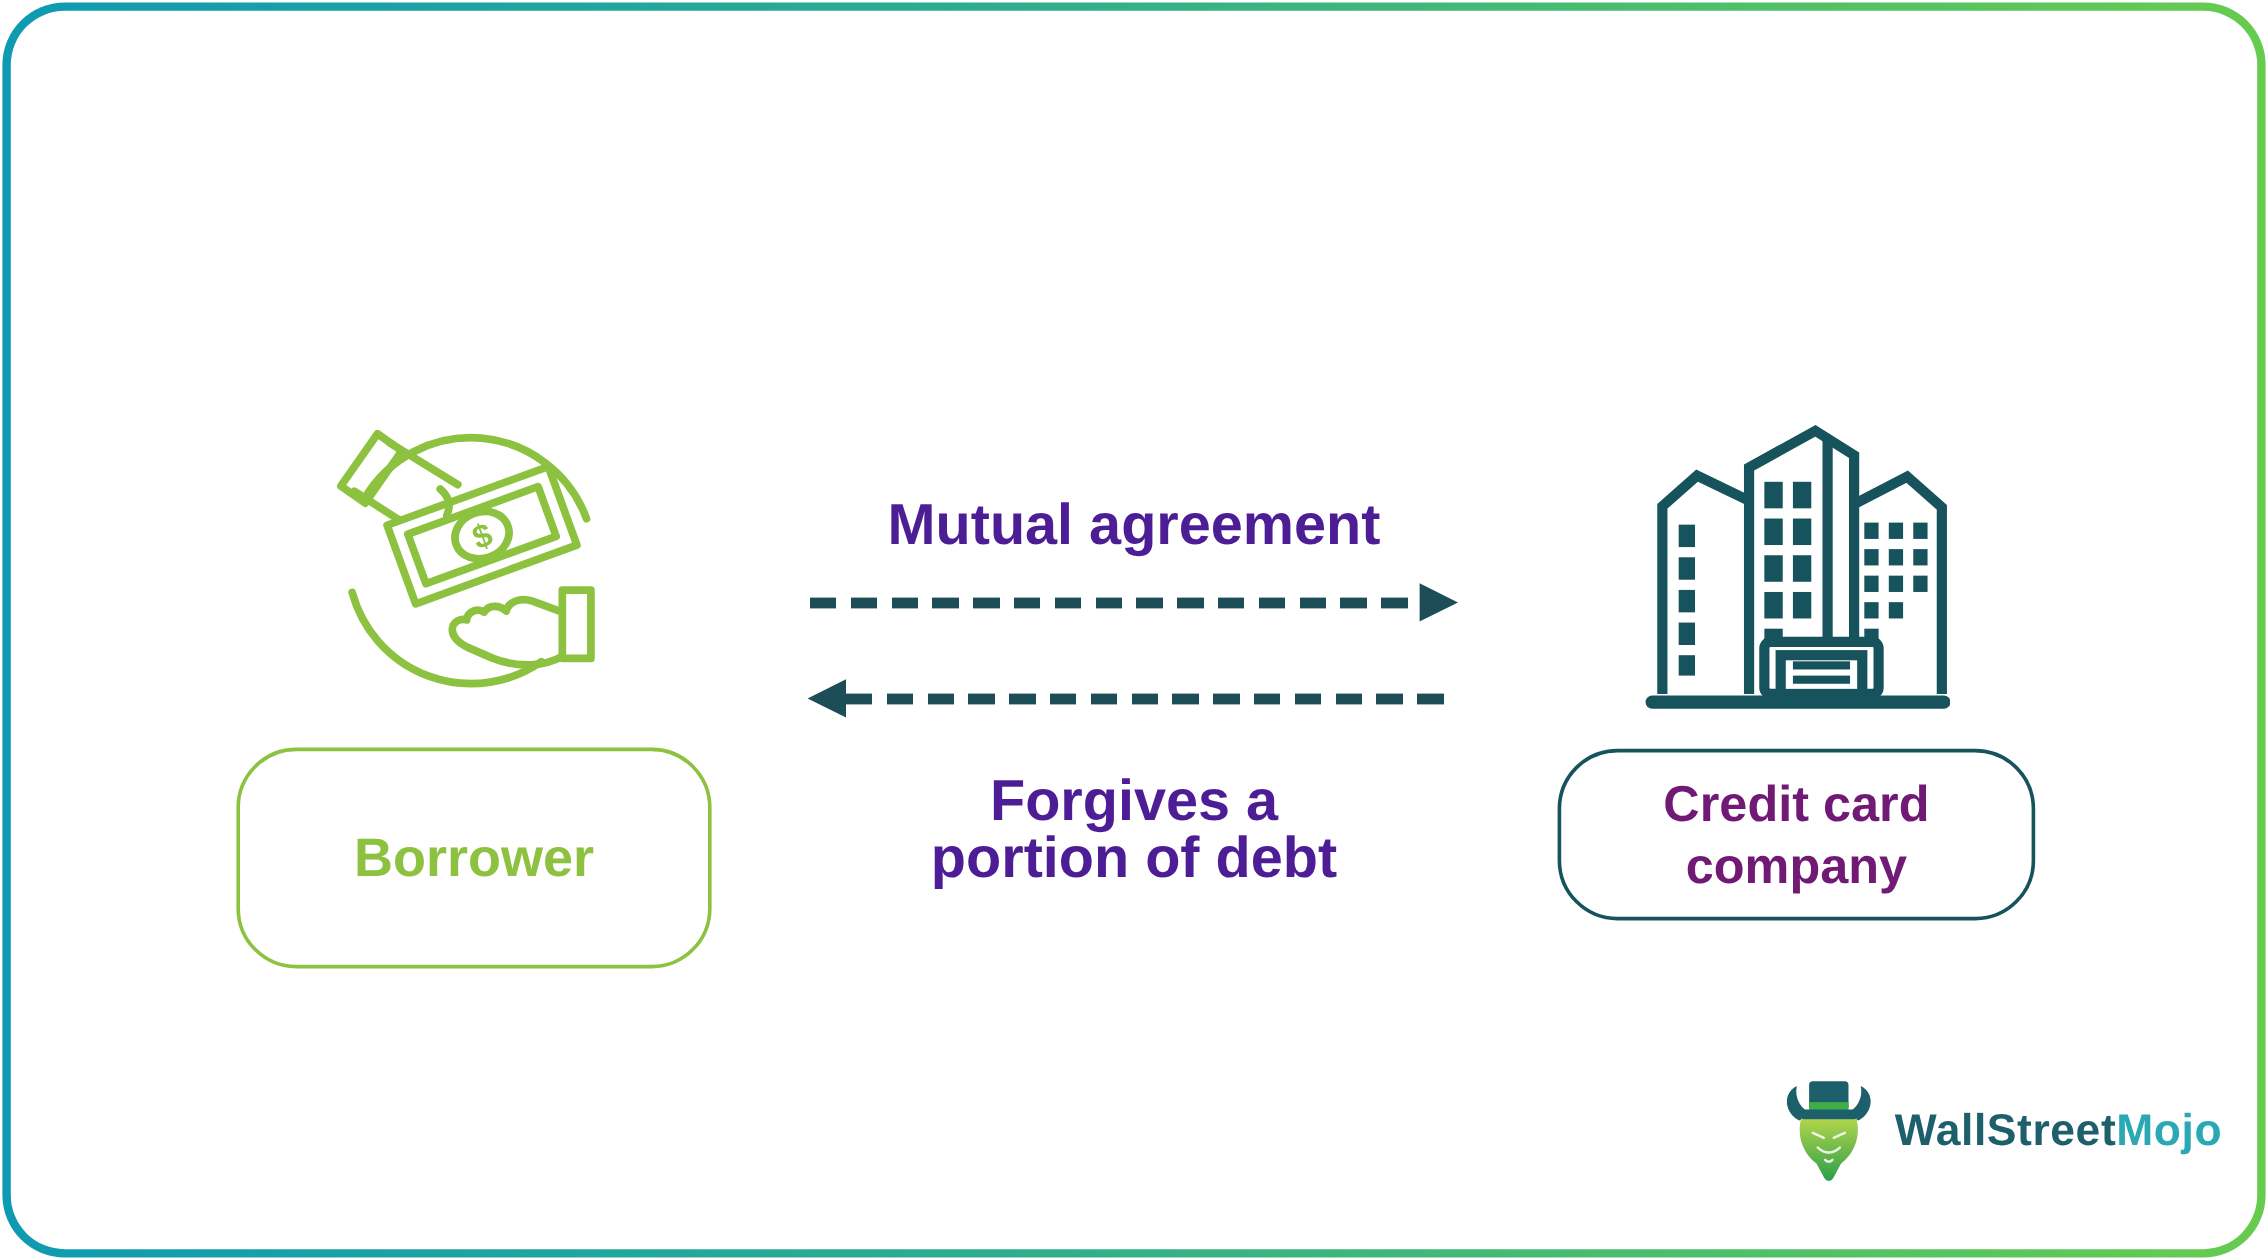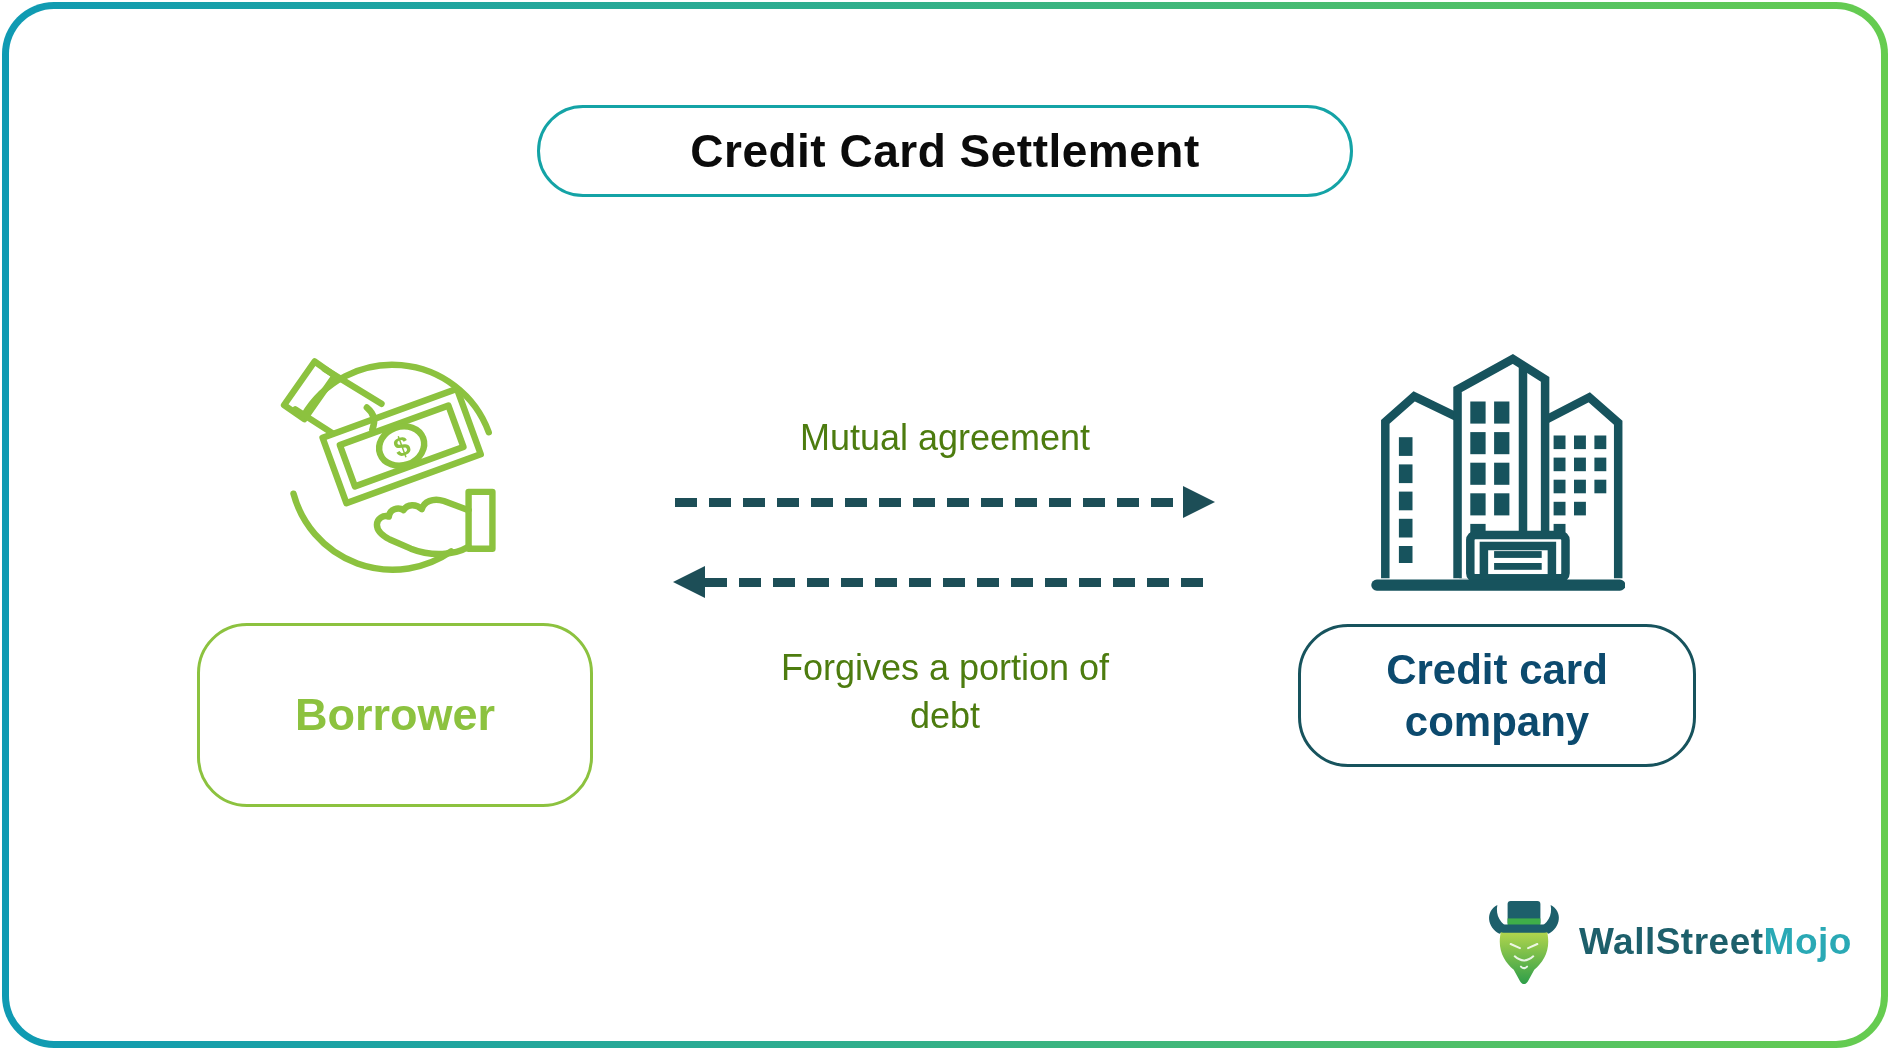--- a/index.html
+++ b/index.html
@@ -24,38 +24,38 @@
     font-size:46px;font-weight:700;color:#0b0b0b;letter-spacing:.5px;white-space:nowrap;
   }
   
   .entity-box{
     position:absolute;border-radius:50px;box-sizing:border-box;background:#fff;
     display:flex;align-items:center;justify-content:center;text-align:center;
   }
   .borrower-box{left:197px;top:623px;width:396px;height:184px;border:3.5px solid #8cc23f;}
   .borrower-box span{font-size:45px;font-weight:700;color:#8cc23f;}
   .company-box{left:1298px;top:624px;width:398px;height:143px;border:3.5px solid #17535d;}
-  .company-box span{font-size:42px;font-weight:700;color:#0c4a6e;line-height:52px;display:block;width:300px;}
+  .company-box span{font-size:42px;font-weight:700;color:#701a75;line-height:52px;display:block;width:300px;}
   
   .dash-line{
     position:absolute;height:9px;
     background:repeating-linear-gradient(90deg,#1d4e57 0 22px,transparent 22px 34px);
   }
   .dash-top{left:675px;top:498px;width:510px;}
   .dash-bottom{left:705px;top:578px;width:500px;}
   .head-right{
     position:absolute;left:1183px;top:486px;width:0;height:0;
     border-left:32px solid #1d4e57;border-top:16px solid transparent;border-bottom:16px solid transparent;
   }
   .head-left{
     position:absolute;left:673px;top:566px;width:0;height:0;
     border-right:32px solid #1d4e57;border-top:16px solid transparent;border-bottom:16px solid transparent;
   }
   .arrow-label{
-    position:absolute;text-align:center;font-weight:400;color:#4d7c0f;font-size:36px;line-height:48px;
+    position:absolute;text-align:center;font-weight:700;color:#4c1d95;font-size:48px;line-height:48px;
   }
   .label-top{left:660px;top:414px;width:570px;}
   .label-bottom{left:775px;top:608px;width:340px;margin-top:36px;}
   
   .borrower-icon{position:absolute;left:255px;top:325px;width:275px;height:275px;}
   .company-icon{position:absolute;left:1370px;top:318px;width:255px;height:286px;}
   
   .logo{position:absolute;left:1483px;top:896px;display:flex;align-items:center;}
   .logo-mark{width:82px;height:92px;margin-right:14px;}
   .logo-text{font-size:37px;font-weight:700;letter-spacing:.5px;white-space:nowrap;}
@@ -64,23 +64,20 @@
 </style>
 </head>
 <body>
 
 <div id="stage">
 
   <div class="frame">
     <div class="frame-inner"></div>
   </div>
 
-  <div class="title-box">
-    <span>Credit Card Settlement</span>
-  </div>
 
   <svg class="borrower-icon" viewBox="0 0 300 300">
     <g stroke="#8cc23f" stroke-width="7" fill="none" stroke-linecap="round" stroke-linejoin="round">
 
       <path d="M53,99 A112,112 0 0 1 255,117"></path>
       <path d="M42,184 A112,112 0 0 0 214,247"></path>
 
       <rect x="30" y="58" width="58" height="27" transform="rotate(-55 59 71)"></rect>
       <path d="M76,48 L138,86"></path>
       <path d="M44,92 L100,128"></path>

